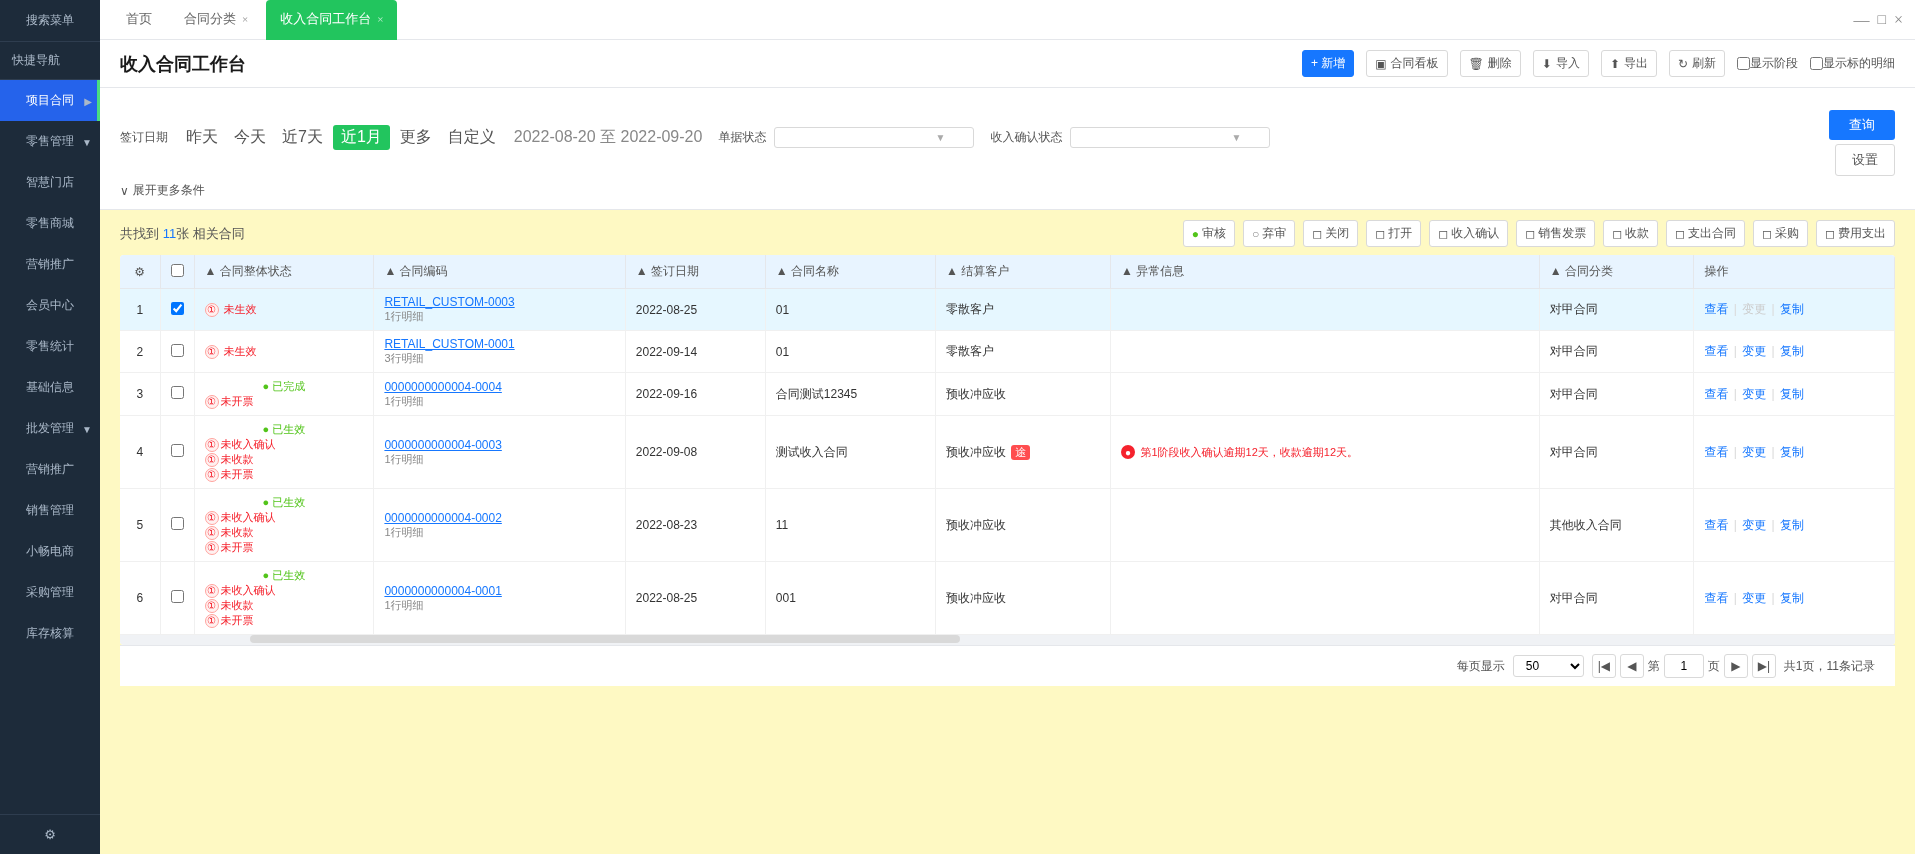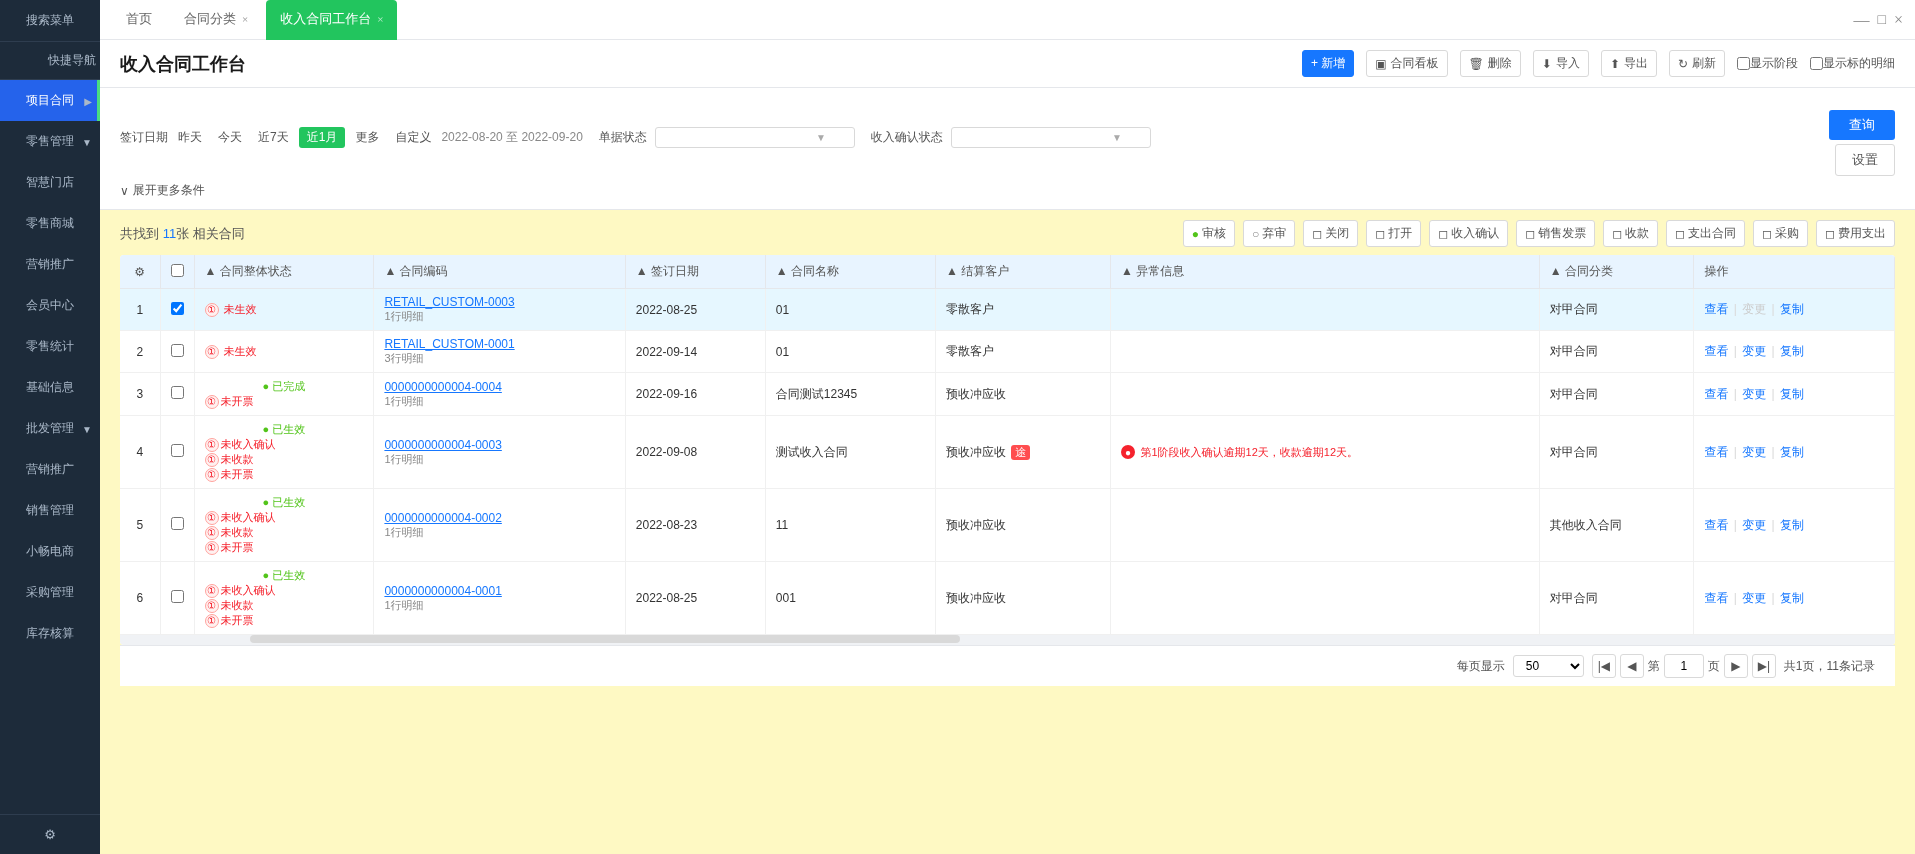--- a/index.html
+++ b/index.html
@@ -1,21 +1,21 @@
 <!DOCTYPE html>
 <html><head>
   <meta charset="utf-8">
   <style>
     * { box-sizing: border-box; margin: 0; padding: 0; }
     body { font-family: "Microsoft YaHei", "PingFang SC", Arial, sans-serif; font-size: 13px; background: #f0f2f5; color: #333; display: flex; height: 854px; overflow: hidden; }
 
     
     .sidebar { width: 100px; background: #1d2b3a; display: flex; flex-direction: column; align-items: center; height: 100%; }
     .sidebar-search { width: 100%; padding: 12px 0; text-align: center; color: #aab8c8; font-size: 12px; border-bottom: 1px solid #2e3d4f; cursor: pointer; }
-    .sidebar-nav { width: 100%; padding: 10px 4px; text-align: right; color: #aab8c8; font-size: 12px; border-bottom: 1px solid #2e3d4f; cursor: pointer; }
+    .sidebar-nav { width: 100%; padding: 10px 12px; text-align: left; color: #aab8c8; font-size: 12px; border-bottom: 1px solid #2e3d4f; cursor: pointer; }
     .sidebar-item { width: 100%; padding: 12px 0; text-align: center; color: #aab8c8; font-size: 12px; cursor: pointer; position: relative; }
     .sidebar-item.active { background: #2563eb; color: #fff; }
     .sidebar-item.active::after { content: ''; position: absolute; right: 0; top: 0; height: 100%; width: 3px; background: #4ade80; }
     .sidebar-arrow { position: absolute; right: 8px; top: 50%; transform: translateY(-50%); color: #aab8c8; font-size: 10px; }
     .sidebar-bottom { margin-top: auto; width: 100%; padding: 12px 0; text-align: center; color: #aab8c8; border-top: 1px solid #2e3d4f; cursor: pointer; }
 
     
     .main { flex: 1; display: flex; flex-direction: column; overflow: hidden; background: #f0f2f5; }
 
     
@@ -34,23 +34,23 @@
     .toolbar-checkbox { display: flex; align-items: center; font-size: 12px; color: #555; cursor: pointer; }
 
     
     .filter-area { background: #fff; padding: 10px 20px; border-bottom: 1px solid #e5e7eb; }
     .filter-tabs { display: flex; gap: 0; border-bottom: 1px solid #e5e7eb; margin-bottom: 10px; }
     .filter-tab { padding: 6px 16px; font-size: 13px; color: #666; cursor: pointer; border-bottom: 2px solid transparent; margin-bottom: -1px; }
     .filter-tab.active { color: #1677ff; border-bottom-color: #1677ff; font-weight: 500; }
     .filter-row { display: flex; align-items: center; gap: 16px; flex-wrap: wrap; }
     .filter-label { font-size: 12px; color: #555; white-space: nowrap; }
     .filter-date-btns { display: flex; gap: 4px; align-items: center; }
-    .filter-date-btn { font-size: 12px; color: #555; cursor: pointer; padding: 2px 6px; }
+    .filter-date-btn { font-size: 16px; color: #555; cursor: pointer; padding: 2px 6px; }
     .filter-date-btn.active { background: #22c55e; color: #fff; border-radius: 3px; padding: 2px 8px; }
-    .filter-date-range { font-size: 12px; color: #888; }
+    .filter-date-range { font-size: 16px; color: #888; }
     .filter-select { display: flex; align-items: center; gap: 8px; }
     .select-box { border: 1px solid #d9d9d9; border-radius: 3px; padding: 4px 28px 4px 8px; font-size: 12px; color: #555; min-width: 160px; position: relative; background: #fff; cursor: pointer; display: flex; align-items: center; justify-content: space-between; }
     .select-box .arrow { color: #aaa; font-size: 10px; }
     .expand-more { display: flex; align-items: center; gap: 4px; color: #555; font-size: 12px; cursor: pointer; margin-top: 6px; }
     .query-btn { background: #1677ff; color: #fff; border: none; border-radius: 3px; padding: 6px 20px; font-size: 13px; cursor: pointer; margin-top: 12px; }
     .setting-btn { background: #fff; color: #555; border: 1px solid #d9d9d9; border-radius: 3px; padding: 6px 16px; font-size: 13px; cursor: pointer; }
     .filter-right { display: flex; flex-direction: column; gap: 4px; align-items: flex-end; margin-left: auto; }
 
     
     .content-area { flex: 1; padding: 10px 20px; overflow: auto; background: #fef9c3; }
@@ -199,21 +199,21 @@
       </label>
       <label class="toolbar-checkbox">
         <input type="checkbox" style="">
         <span>显示标的明细</span>
       </label>
     </div>
   </div>
 
   <div class="filter-area">
     <div class="filter-row">
-      <div style="display:flex;align-items:center;gap:4px;flex-wrap:wrap;">
+      <div style="display:flex;align-items:center;gap:12px;flex-wrap:wrap;">
         <span class="filter-label">签订日期</span>
         <div class="filter-date-btns">
           <span class="filter-date-btn">昨天</span>
           <span class="filter-date-btn">今天</span>
           <span class="filter-date-btn">近7天</span>
           <span class="filter-date-btn active">近1月</span>
           <span class="filter-date-btn">更多</span>
           <span class="filter-date-btn">自定义</span>
         </div>
         <span class="filter-date-range">2022-08-20 至 2022-09-20</span>

